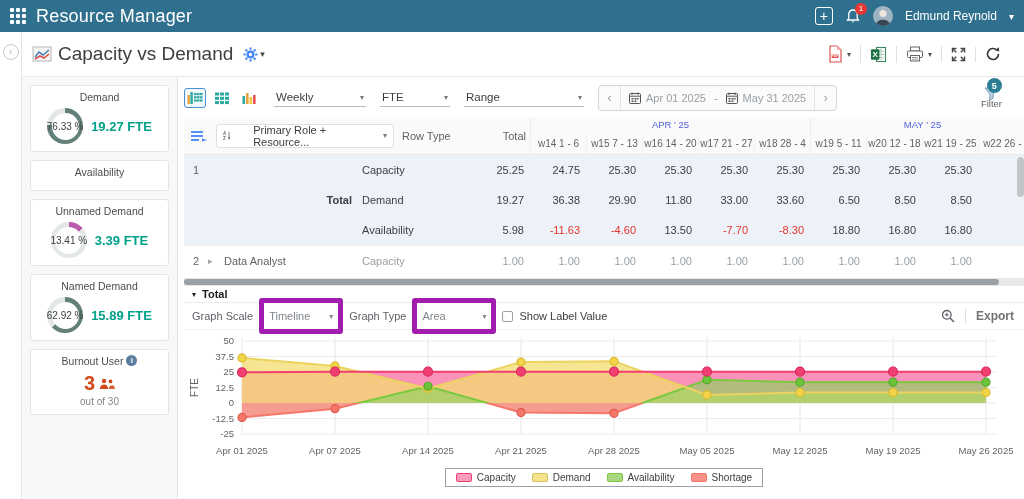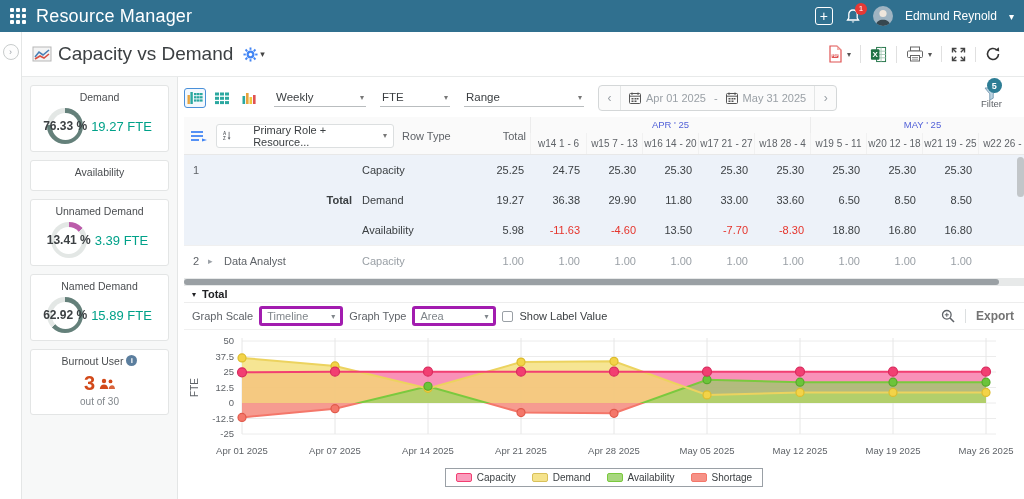--- a/index.html
+++ b/index.html
@@ -32,22 +32,22 @@
 .ph-right .grp{display:flex;align-items:center;gap:4px;padding:0 9px;border-right:1px solid #e0e0e0;cursor:pointer}
 .ph-right .grp:last-child{border-right:none}
 .icaret{font-size:8px;color:#555}
 
 .bodyrow{flex:1;display:flex;border-top:1px solid #e8eaea;min-height:0}
 .kpibar{width:156px;background:#f7f8f8;padding:8px 8px;display:flex;flex-direction:column;gap:8px;border-right:1px solid #e4e6e6}
 .card{background:#fff;border:1px solid #e3e5e5;border-radius:3px;padding:5px 6px 7px}
 .card-title{font-size:10.5px;color:#4a4d50;text-align:center;margin-bottom:5px}
 .card-row{display:flex;align-items:center;gap:8px;justify-content:center}
 .donut{width:36px;height:36px;border-radius:50%;display:flex;align-items:center;justify-content:center;flex:0 0 36px}
-.donut-in{width:27px;height:27px;background:#fff;border-radius:50%;display:flex;align-items:center;justify-content:center;font-size:12px;font-weight:bold;color:#3c4043;white-space:nowrap}
-.fteval{font-size:13px;font-weight:normal;color:#00a189;white-space:nowrap}
+.donut-in{width:27px;height:27px;background:#fff;border-radius:50%;display:flex;align-items:center;justify-content:center;font-size:10px;font-weight:normal;color:#3c4043;white-space:nowrap}
+.fteval{font-size:13px;font-weight:bold;color:#00a189;white-space:nowrap}
 .burn-center{text-align:center}
 .burncount{font-size:20px;font-weight:bold;color:#d2491a;display:inline-flex;align-items:center;gap:4px;justify-content:center}
 .burnsub{font-size:10px;color:#80868b;margin-top:1px}
 .info-i{display:inline-flex;width:11px;height:11px;border-radius:50%;background:#5b7e9e;color:#fff;font-size:8px;align-items:center;justify-content:center;font-weight:bold;vertical-align:top}
 
 .main{flex:1;min-width:0;display:flex;flex-direction:column;background:#fff;padding:6px 0 0 6px}
 .toolbar{display:flex;align-items:center;gap:14px;height:30px;padding-right:10px}
 .viewtoggles{display:flex;align-items:center;gap:5px}
 .vt{width:22px;height:20px;border:1px solid transparent;border-radius:3px;display:flex;align-items:center;justify-content:center;cursor:pointer}
 .vt.sel{border-color:#4a90d9;background:#f3f8fd}
@@ -84,21 +84,21 @@
 .c-total,.c-val{width:56px;flex:0 0 56px;text-align:right;font-weight:400;color:#3c4043;padding-right:6px}
 .trow.plain .c-total,.trow.plain .c-val{color:#9aa0a6;font-weight:normal}
 .c-val.neg,.c-total.neg{color:#e5342c}
 .vscroll{position:absolute;right:0;top:40px;width:7px;height:40px;background:#c2c6c9;border-radius:4px}
 .hscrollbar{height:8px;background:#e7e9e9;position:relative;margin:3px 0 0}
 .hthumb{position:absolute;left:0;top:1px;height:6px;width:97%;background:#9aa0a4;border-radius:3px;cursor:pointer}
 
 .secthead{display:flex;align-items:center;gap:6px;height:17px;padding-left:8px;font-size:11px;font-weight:bold;color:#202124;border-bottom:1px solid #ededed}
 .tri{font-size:8px;color:#202124;cursor:pointer}
 .gcontrols{display:flex;align-items:center;height:27px;gap:6px;padding:0 10px 0 8px;font-size:11px;color:#5f6368;border-bottom:1px solid #f0f0f0}
-.bsel{display:flex;align-items:center;justify-content:space-between;border:3px solid #a21caf;border-radius:3px;height:20px;padding:0 5px;width:84px;color:#80868b;cursor:pointer;background:#fff}
+.bsel{display:flex;align-items:center;justify-content:space-between;border:5px solid #a21caf;border-radius:3px;height:36px;padding:0 5px;width:84px;color:#80868b;cursor:pointer;background:#fff}
 .bsel .c{font-size:8px;color:#80868b}
 .cb{width:11px;height:11px;border:1px solid #9aa0a6;border-radius:2px;display:inline-block;background:#fff;cursor:pointer}
 .cblabel{color:#3c4043}
 .gc-right{margin-left:auto;display:flex;align-items:center;gap:10px}
 .exp-link{color:#737373;font-weight:bold;font-size:12px;cursor:pointer}
 .gc-div{width:1px;height:14px;background:#dcdfe0}
 
 .chartbox{padding:4px 0 0 2px}
 .legendrow{display:flex;justify-content:center;margin-top:2px}
 .legend{display:flex;align-items:center;gap:16px;border:1px solid #9aa0a6;padding:3px 10px;background:#fff}

